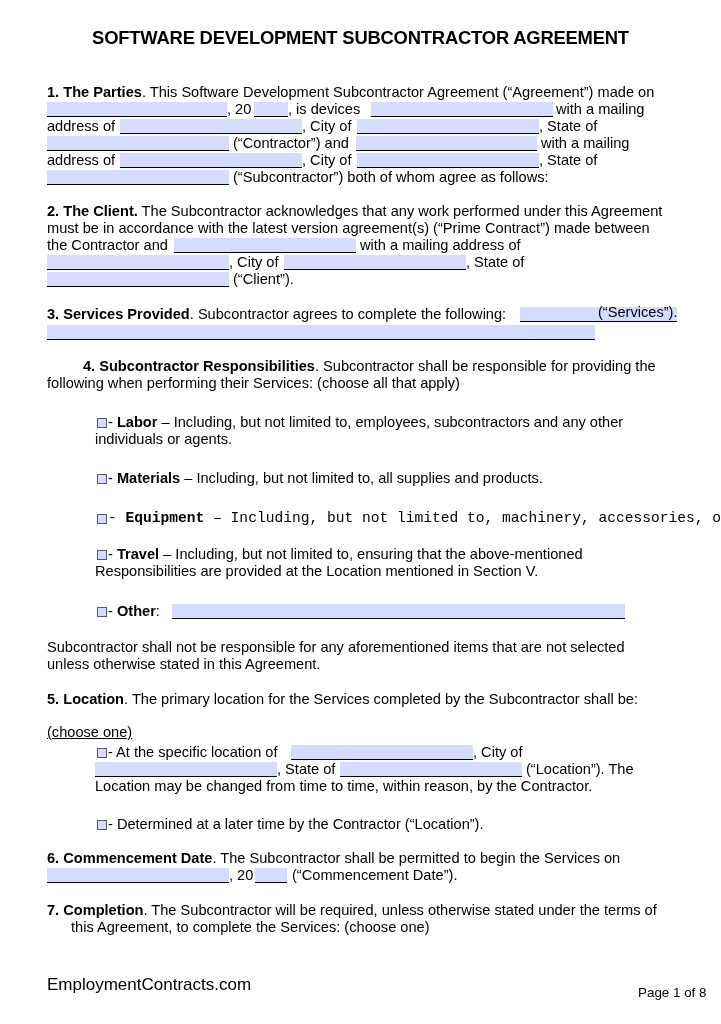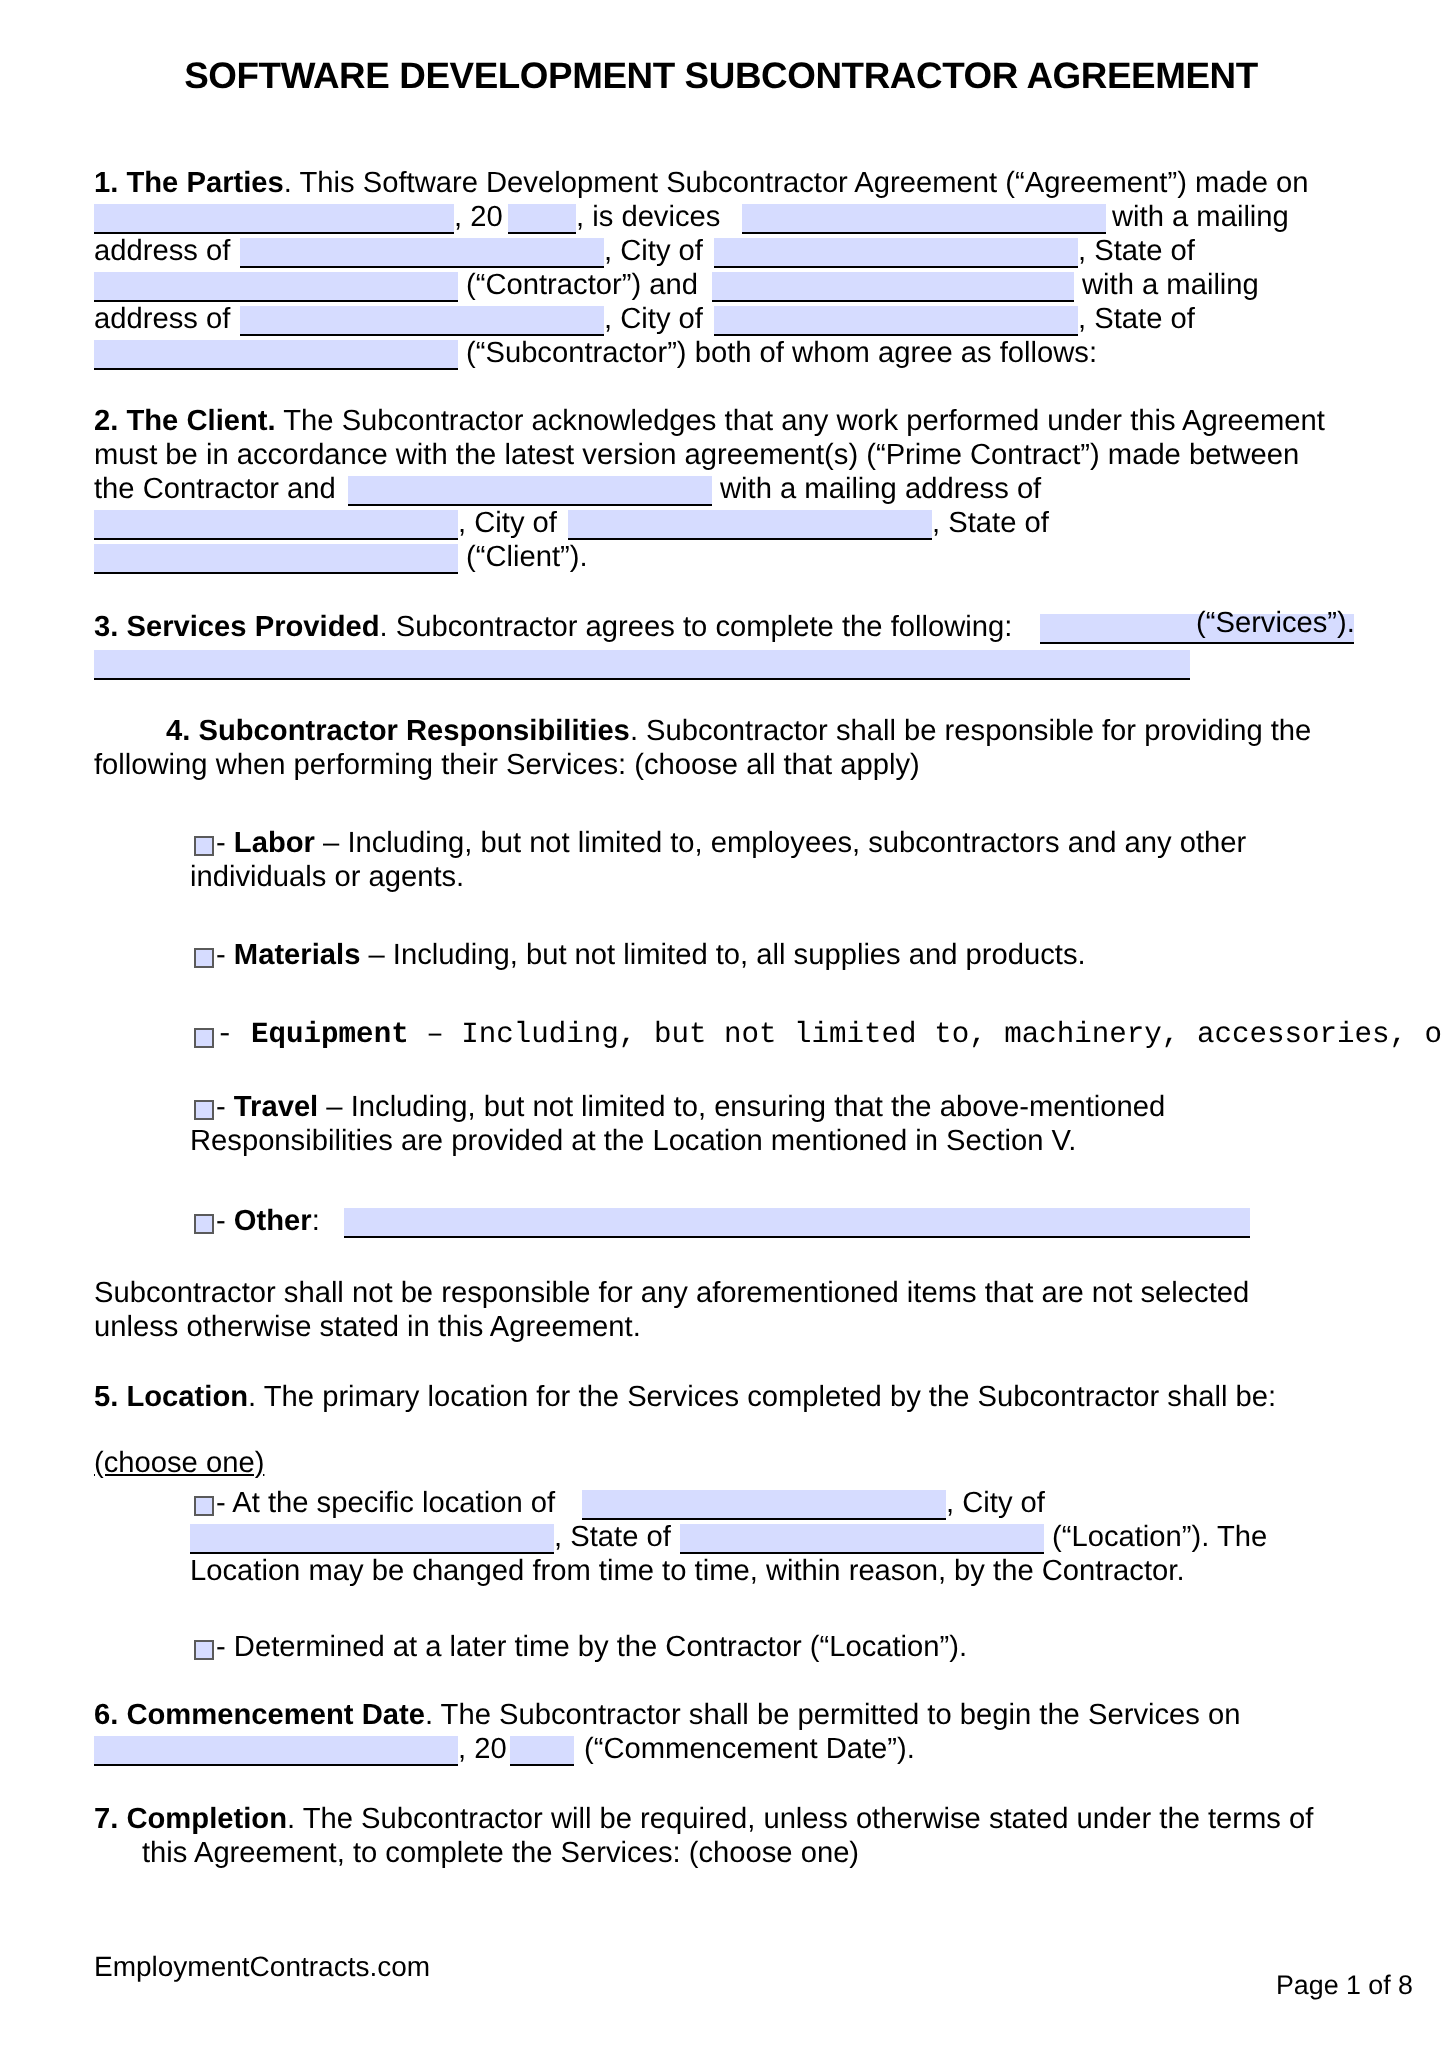--- a/index.html
+++ b/index.html
@@ -16,21 +16,21 @@
     .field {
       position: absolute; height: 15px; background: #d6dcff;
       border-bottom: 1.3px solid #000; box-sizing: border-box;
       cursor: text;
     }
     b { font-weight: bold; }
     .cb {
       position: absolute; width: 10px; height: 10px; box-sizing: border-box;
       border: 1px solid #5a5a5a; background: #d6dcff; cursor: pointer;
     }
-    .footer-left { position: absolute; left: 47px; top: 975px; font-size: 14px; }
+    .footer-left { position: absolute; left: 47px; top: 975px; font-size: 17px; }
     .footer-right { position: absolute; left: 638px; top: 985px; font-size: 13.4px; }
   </style>
 </head>
 <body>
 
 <div class="title">SOFTWARE DEVELOPMENT SUBCONTRACTOR AGREEMENT</div>
 
 <div>
   <div class="abs" style="left:47px;top:84px;">
     <b>1. The Parties</b><span>. This Software Development Subcontractor Agreement (“Agreement”) made on</span>

